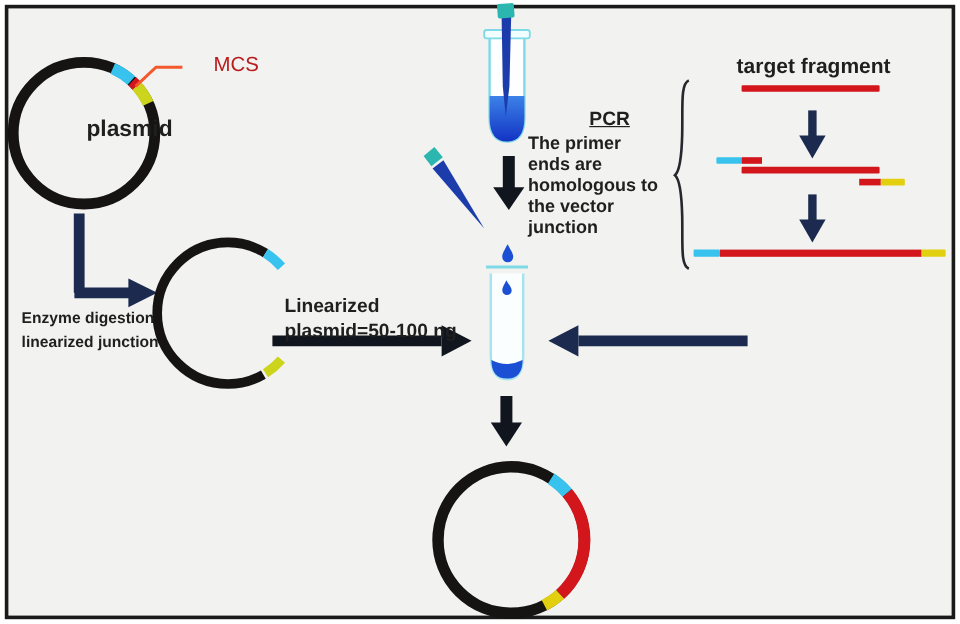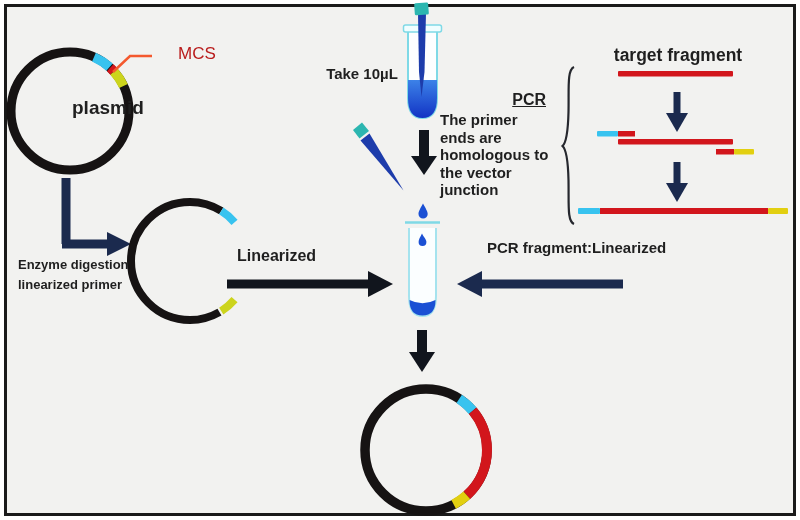--- a/index.html
+++ b/index.html
@@ -131,38 +131,37 @@
       <rect x="600" y="208" width="168" height="6" class="f-red"></rect>
       <rect x="768" y="208" width="20" height="6" rx="1" class="f-yel"></rect>
     </g>
   </svg>
 
   <div class="lbl" style="left:36px;top:97px;font-size:19px;margin-left:36px;">plasmid</div>
   <div class="lbl" style="left:158px;top:44px;font-size:17px;font-weight:400;color:#b91c1c;margin-left:20px;">MCS</div>
 
   <div class="lbl" style="left:18px;top:255px;font-size:13px;line-height:20px;">
     <div>Enzyme digestion</div>
-    <div>linearized primer</div>
+    <div>linearized junction</div>
   </div>
 
   <div class="lbl" style="left:237px;top:245px;font-size:16px;line-height:21px;">
     <div>Linearized</div>
+    <div>plasmid=50-100 ng</div>
   </div>
 
   <div class="lbl" style="left:302px;top:64px;width:120px;text-align:center;font-size:15px;line-height:19px;">
-    <div>Take 10µL</div>
   </div>
 
-  <div class="lbl" style="left:470px;top:91px;width:76px;text-align:right;font-size:16px;text-decoration:underline;">PCR</div>
+  <div class="lbl" style="left:470px;top:91px;width:76px;text-align:center;font-size:16px;text-decoration:underline;">PCR</div>
   <div class="lbl" style="left:598px;top:45px;width:160px;text-align:center;font-size:17.5px;">target fragment</div>
 
   <div class="lbl" style="left:440px;top:111px;font-size:15px;line-height:17.5px;">
     <div>The primer</div>
     <div>ends are</div>
     <div>homologous to</div>
     <div>the vector</div>
     <div>junction</div>
   </div>
 
   <div class="lbl" style="left:487px;top:238px;font-size:15px;line-height:20px;">
-    <div>PCR fragment:Linearized</div>
   </div>
 </div>
 
 </body></html>

